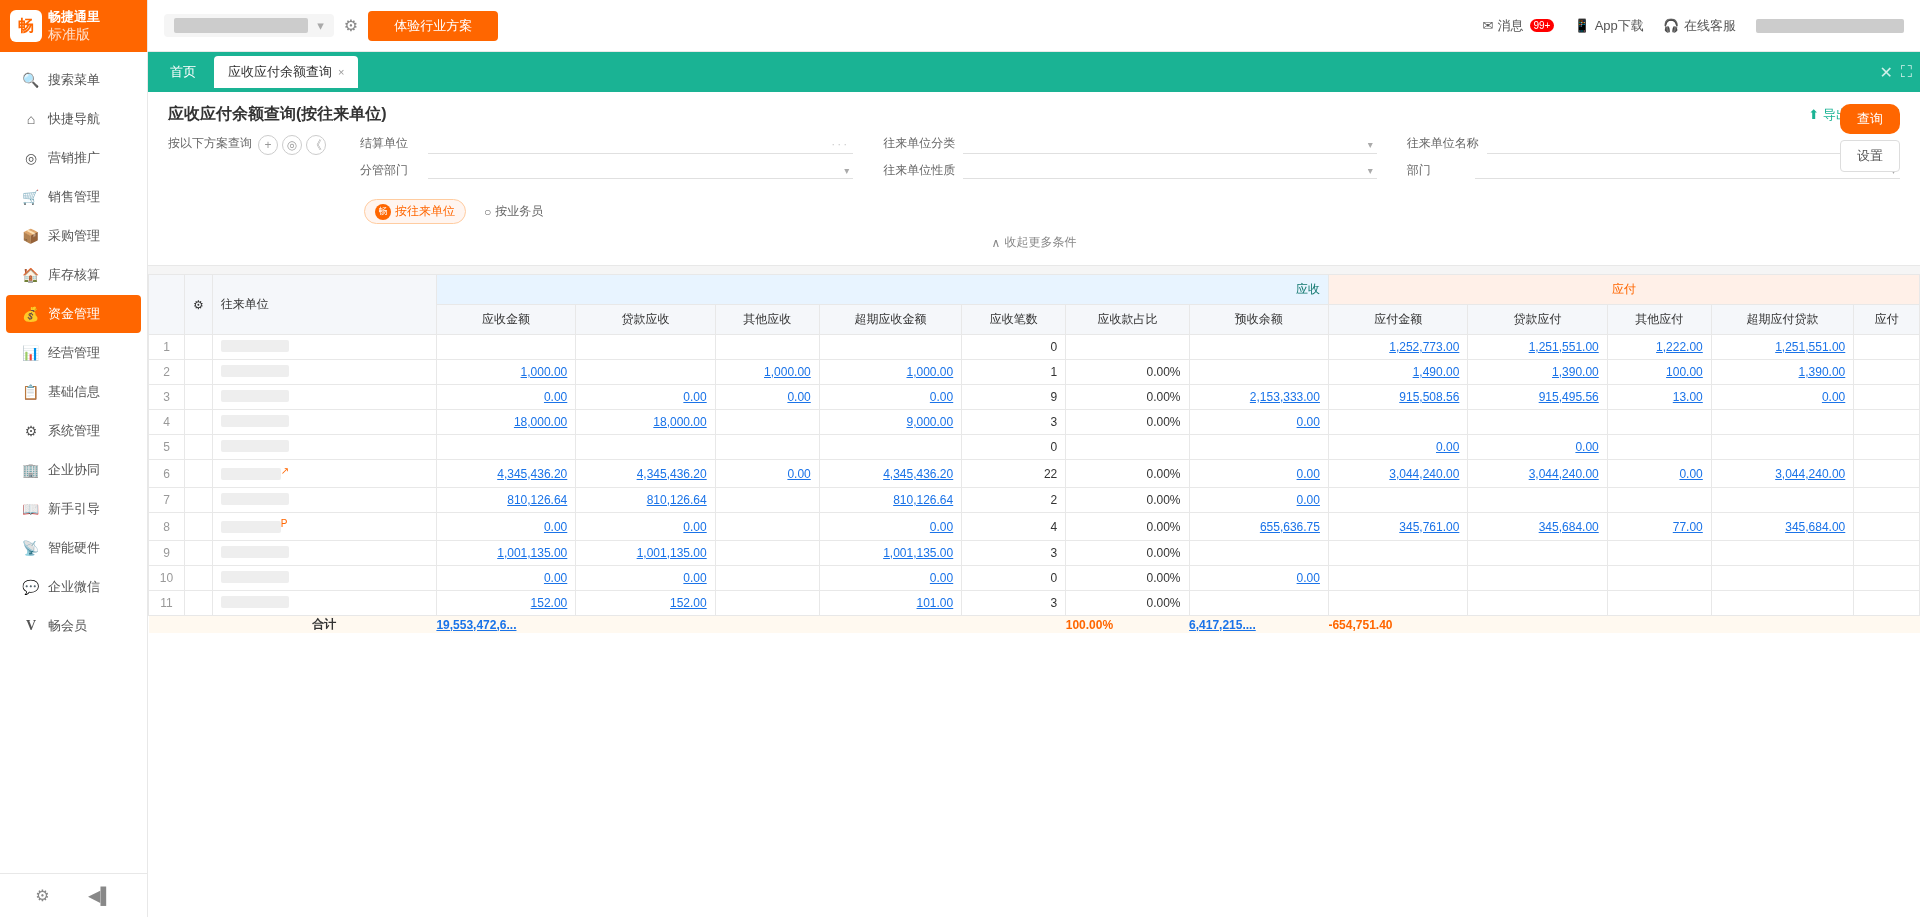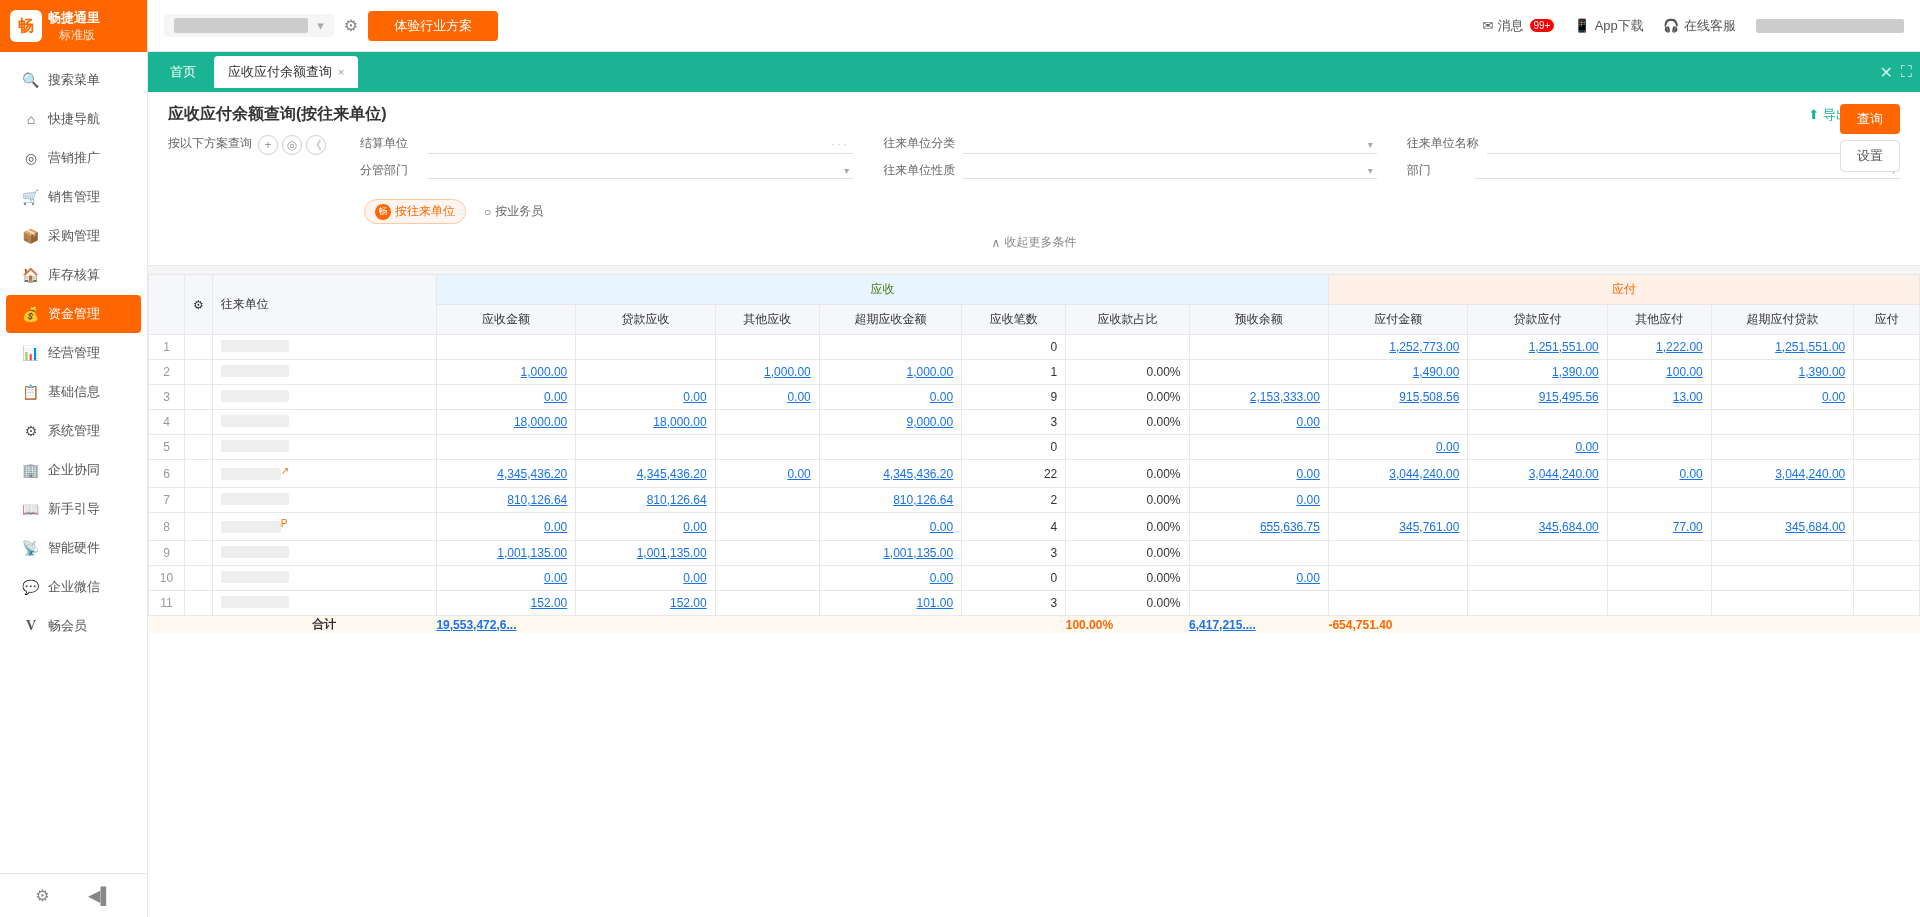--- a/index.html
+++ b/index.html
@@ -10,21 +10,21 @@
       position: fixed; left: 0; top: 0; width: 148px; height: 917px;
       background: #fff; border-right: 1px solid #e8e8e8;
       display: flex; flex-direction: column;
     }
     .sidebar-logo {
       height: 52px; background: #ff6600; display: flex; align-items: center; padding: 0 10px;
       gap: 6px;
     }
     .sidebar-logo-icon { width: 32px; height: 32px; background: #fff; border-radius: 6px; display: flex; align-items: center; justify-content: center; color: #ff6600; font-weight: bold; font-size: 16px; }
     .sidebar-logo-text { color: #fff; font-size: 13px; font-weight: bold; }
-    .sidebar-version { color: rgba(255,255,255,0.8); font-size: 12px; margin-left: 11px; }
+    .sidebar-version { color: rgba(255,255,255,0.8); font-size: 14px; }
     .sidebar-menu { flex: 1; overflow-y: auto; padding: 8px 0; }
     .sidebar-item {
       display: flex; align-items: center; gap: 8px; padding: 10px 16px; cursor: pointer;
       color: #555; font-size: 13px; border-radius: 4px; margin: 1px 6px;
     }
     .sidebar-item.active { background: #ff6600; color: #fff; border-radius: 4px; }
     .sidebar-item.active .si-icon { color: #fff; }
     .si-icon { font-size: 14px; width: 18px; text-align: center; }
     .sidebar-footer {
       height: 44px; border-top: 1px solid #e8e8e8; display: flex; align-items: center;
@@ -96,21 +96,21 @@
     .filter-field-input {
       flex: 1; border: none; border-bottom: 1px solid #e0e0e0; padding: 2px 4px;
       font-size: 12px; color: #333; background: transparent; outline: none;
       display: flex; align-items: center; justify-content: space-between; min-width: 120px;
     }
     .field-dots { color: #ccc; letter-spacing: 2px; }
     .field-arrow { color: #aaa; font-size: 10px; }
 
     .filter-btn-area { display: flex; justify-content: center; padding: 4px 0; }
     .collapse-btn { display: flex; align-items: center; gap: 4px; color: #888; font-size: 12px; cursor: pointer; }
-    .query-btn { background: #ff6600; color: #fff; border: none; padding: 6px 16px; border-radius: 4px; font-size: 13px; cursor: pointer; text-align: center; }
+    .query-btn { background: #ff6600; color: #fff; border: none; padding: 6px 16px; border-radius: 10px; font-size: 13px; cursor: pointer; text-align: center; }
     .set-btn { background: #fff; color: #555; border: 1px solid #ddd; padding: 6px 16px; border-radius: 4px; font-size: 13px; cursor: pointer; }
 
     
     .table-wrap { flex: 1; overflow: auto; background: #fff; margin: 8px 0 0 0; }
     table { width: 100%; border-collapse: collapse; font-size: 12px; }
     thead tr th {
       background: #f5f7fa; border: 1px solid #e8e8e8; padding: 6px 8px;
       text-align: center; white-space: nowrap; color: #333; font-weight: normal;
     }
     tbody tr td {
@@ -353,21 +353,21 @@
       </div>
     </div>
 
     <div class="table-wrap">
       <table>
         <thead>
           <tr>
             <th rowspan="2" style="width:36px;"></th>
             <th rowspan="2" style="width:20px;">⚙</th>
             <th rowspan="2" style="min-width:140px;text-align:left;">往来单位</th>
-            <th colspan="7" style="background:#e8f4ff;color:#4d7c0f;">应收</th>
+            <th colspan="7" style="background:#e8f4ff;color:#0f766e;text-align:right;">应收</th>
             <th colspan="5" style="background:#fff0e8;color:#ff6600;">应付</th>
           </tr>
           <tr>
             <th>应收金额</th>
             <th>贷款应收</th>
             <th>其他应收</th>
             <th>超期应收金额</th>
             <th>应收笔数</th>
             <th>应收款占比</th>
             <th>预收余额</th>

